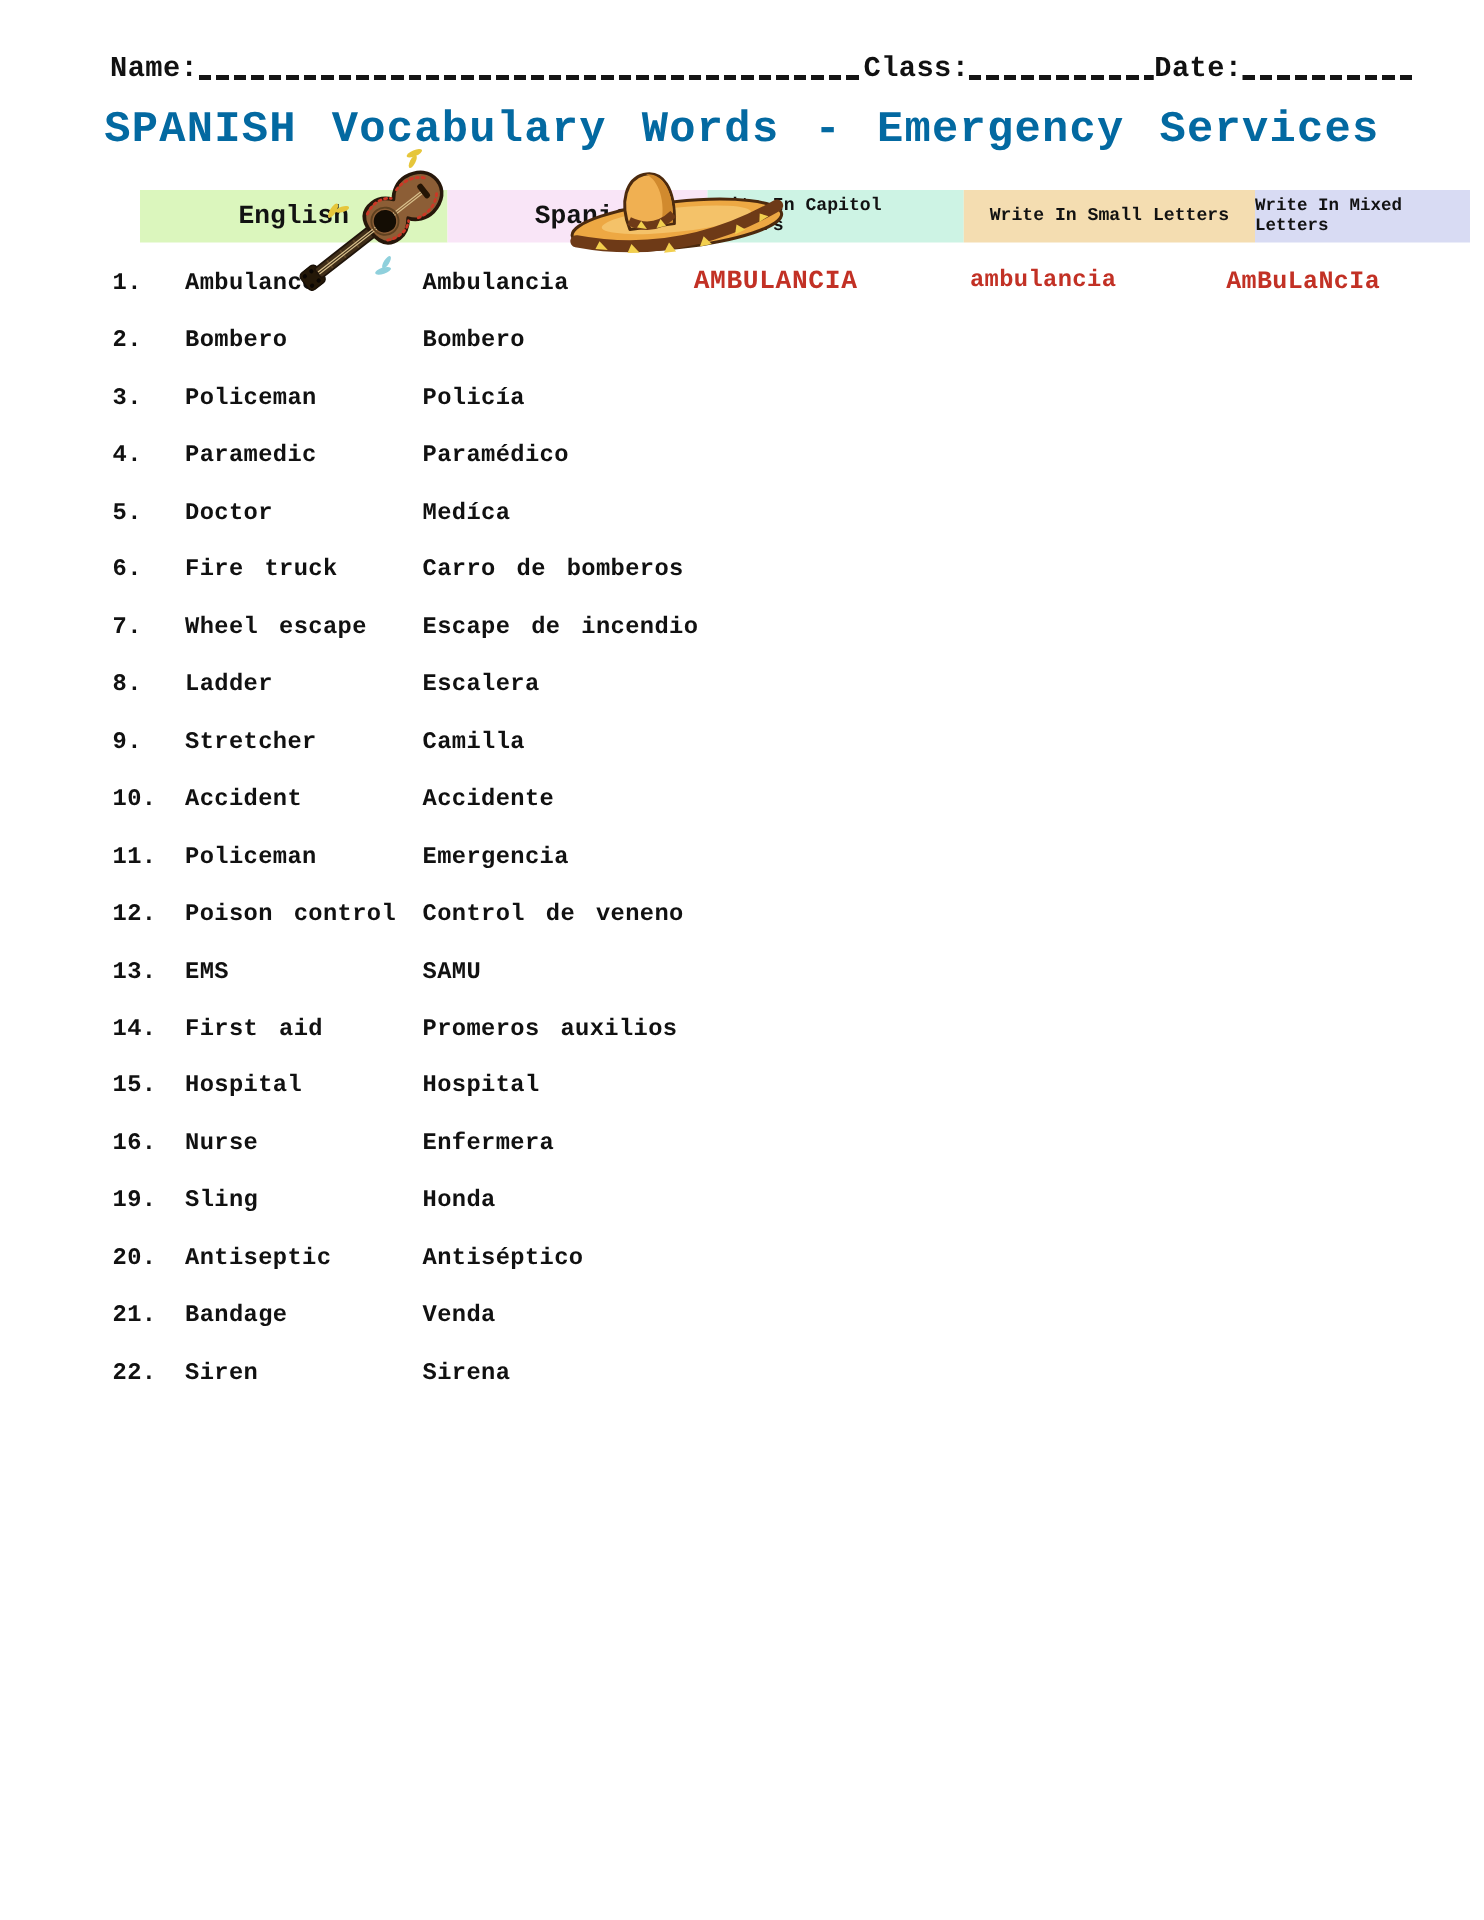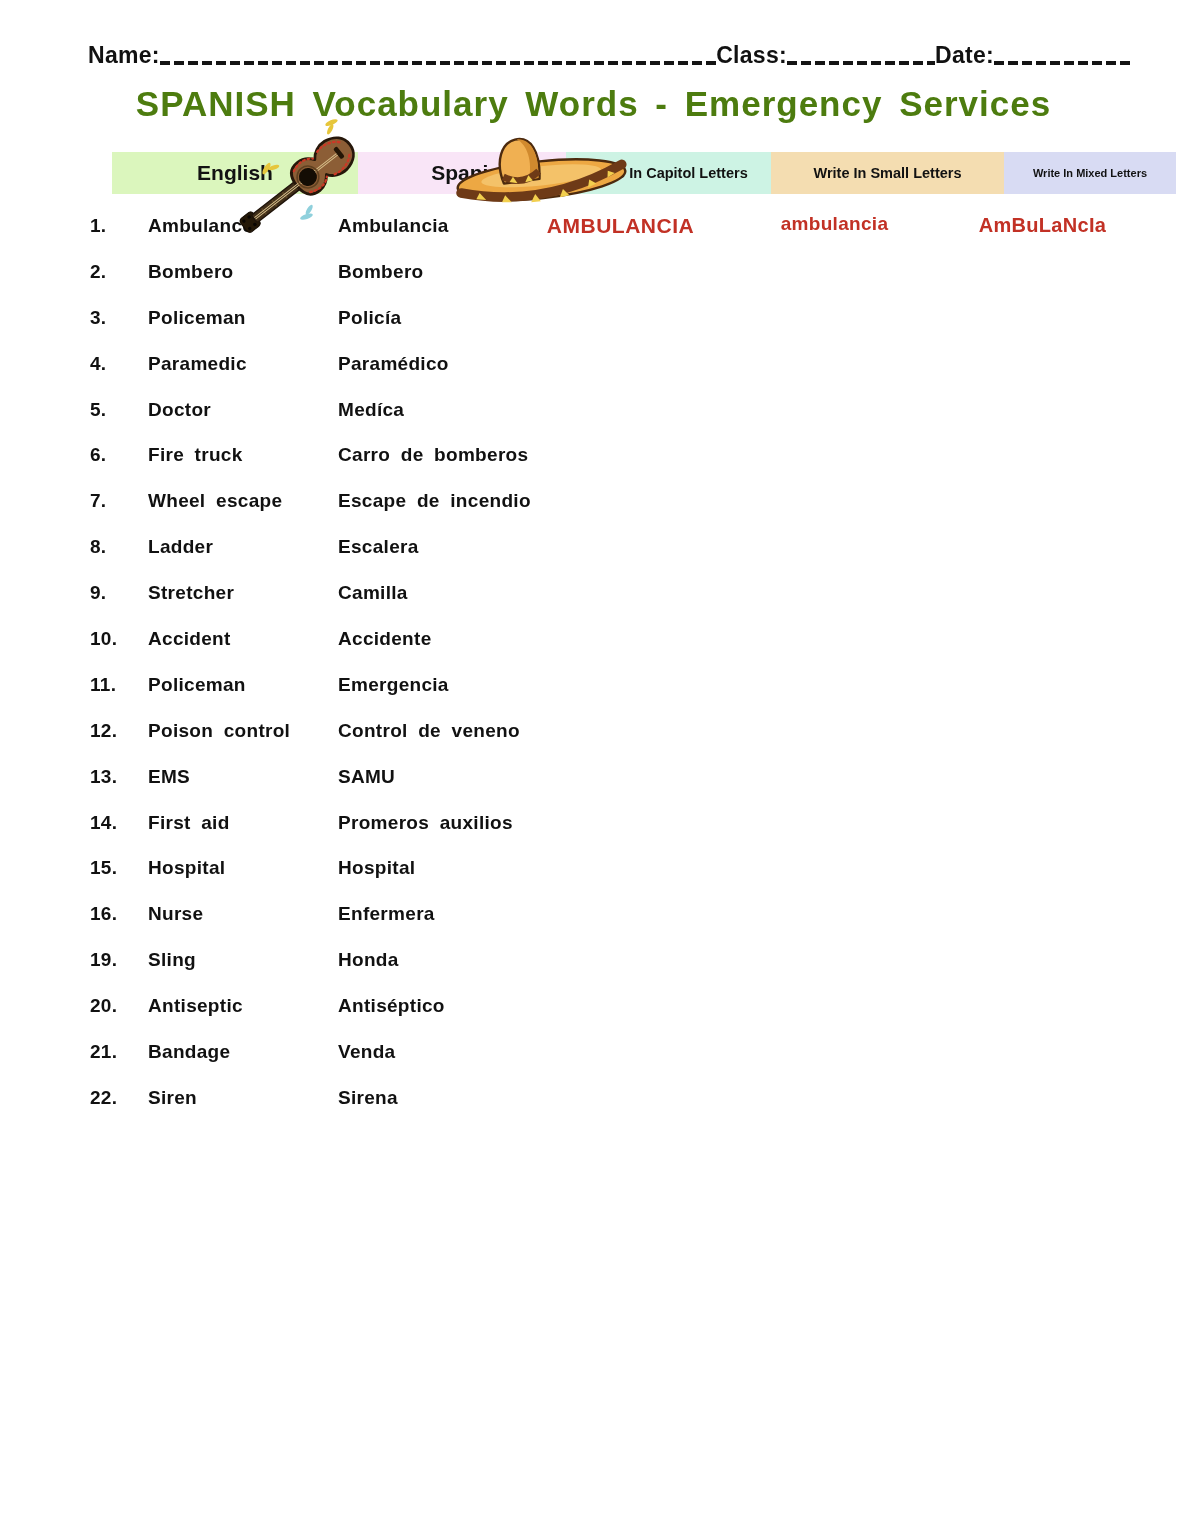--- a/index.html
+++ b/index.html
@@ -1,45 +1,45 @@
 <!DOCTYPE html>
 <html style="--example-color: #c23125;"><head>
 <meta charset="utf-8">
 <style>
   html,body{margin:0;padding:0;background:#ffffff;}
   .page{
     position:relative;width:1187px;height:1536px;background:#ffffff;overflow:hidden;
-    font-family:Liberation Sans, sans-serif;color:#111;
+    font-family:Liberation Mono, monospace;color:#111;
   }
   
   .topline{
     position:absolute;left:88px;top:42px;width:1042px;
     display:flex;align-items:flex-end;
     font-weight:700;font-size:23px;letter-spacing:.3px;white-space:nowrap;
   }
   .dashline{
     height:4px;margin:0 0 4px 0;
     background:repeating-linear-gradient(90deg,#141414 0 10px,transparent 10px 14px);
   }
   .dash-name{flex:1;}
   .dash-class{width:148px;}
   .dash-date{width:136px;}
   
   .title{
     position:absolute;top:84px;left:0;width:100%;text-align:center;
-    font-size:35px;font-weight:700;letter-spacing:1px;word-spacing:6px;color:#4d7c0f;
+    font-size:35px;font-weight:700;letter-spacing:1px;word-spacing:6px;color:#0369a1;
   }
   
   .bands{position:absolute;left:112px;top:152px;height:42px;display:flex;z-index:1;}
   .band{display:flex;align-items:center;justify-content:center;height:100%;font-weight:700;color:#121212;}
   .band-english{width:246px;font-size:21px;}
   .band-spanish{width:188px;font-size:21px;padding-left:20px;}
   .band-capital{width:205px;font-size:14.5px;}
   .band-small{width:233px;font-size:14.5px;}
-  .band-mixed{width:172px;font-size:11px;}
+  .band-mixed{width:172px;font-size:14px;}
   
   .guitar{position:absolute;left:228px;top:126px;width:142px;height:116px;z-index:2;overflow:visible;}
   .sombrero{position:absolute;left:449px;top:131px;width:184px;height:78px;z-index:2;overflow:visible;}
   
   .table-body{position:absolute;left:90px;top:203px;width:1060px;}
   .row{
     height:45.9px;display:grid;align-items:center;
     grid-template-columns:58px 190px 187px 215px 208px 189px;
     font-weight:700;font-size:19px;letter-spacing:.3px;word-spacing:5px;white-space:nowrap;
   }

